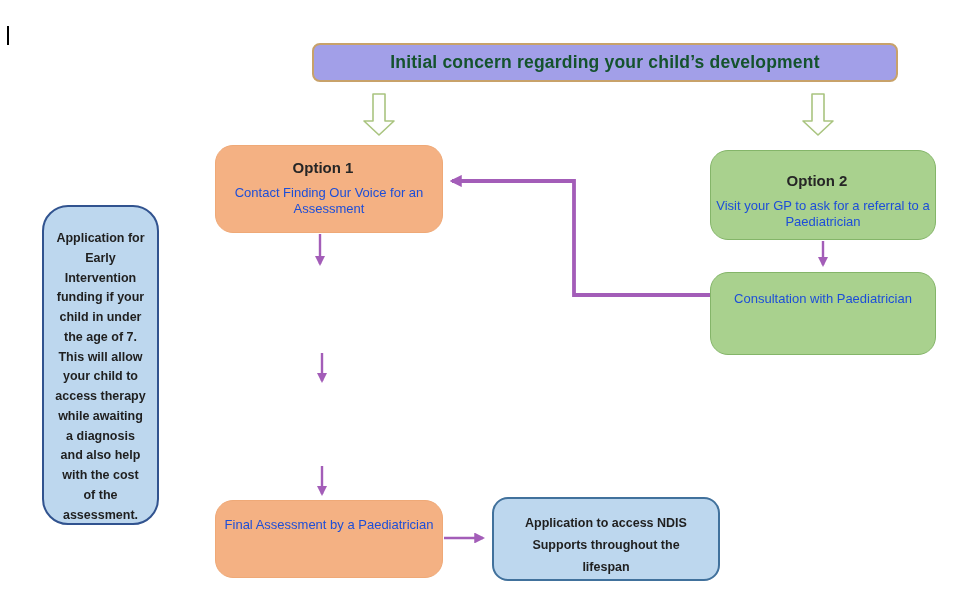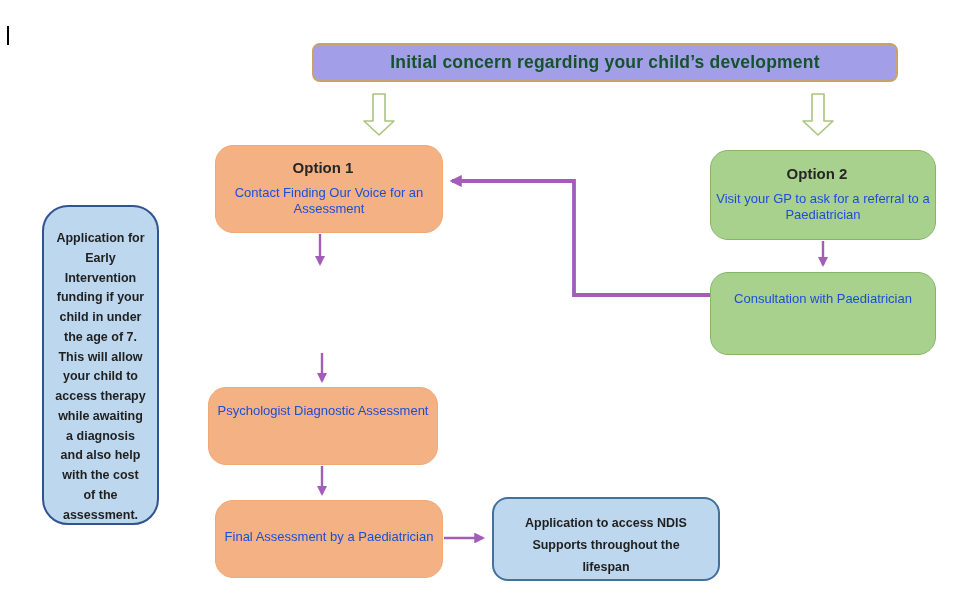--- a/index.html
+++ b/index.html
@@ -22,22 +22,22 @@
   .orange{background:#f4b183;border:1px solid #efa977;}
   .green{background:#a9d18e;border:1.5px solid #84b569;}
   .blue{background:#bdd7ee;border:2px solid #41719c;}
   .node .title{font-weight:bold;color:#262626;font-size:15px;margin:0 12px 9px 0;}
   .node .body{color:#1d4ed8;font-size:13px;line-height:1.25;margin:0;}
   .node .body-bold{color:#1f1f1f;font-size:12.5px;font-weight:bold;line-height:1.55;margin:0;}
   
   .option1{left:215px;top:145px;width:228px;height:88px;padding-top:13px;}
   .speech{left:208px;top:270px;width:230px;height:82px;padding-top:19px;}
   .psych{left:208px;top:387px;width:230px;height:78px;padding-top:15px;}
-  .final{left:215px;top:500px;width:228px;height:78px;padding-top:28px;}
-  .option2{left:710px;top:150px;width:226px;height:90px;padding-top:14px;}
+  .final{left:215px;top:500px;width:228px;height:78px;padding-top:16px;}
+  .option2{left:710px;top:150px;width:226px;height:90px;padding-top:21px;}
   .consult{left:710px;top:272px;width:226px;height:83px;padding-top:18px;}
   .ndis{left:492px;top:497px;width:228px;height:84px;border-radius:16px;padding:14px 14px 0 14px;}
   .ndis .body-bold{line-height:1.75;}
   .early{left:42px;top:205px;width:117px;height:320px;border-radius:26px;
          border:2px solid #31538f;padding:22px 11px 0 11px;}
   .early .body-bold{line-height:1.58;}
   
   .overlay{left:0;top:0;width:954px;height:604px;pointer-events:none;}
   .hollow-arrow{width:40px;height:44px;}
   .ha-left{left:359px;top:93px;}
@@ -77,23 +77,20 @@
     <line x1="823" y1="241" x2="823" y2="265" stroke="#a35db8" stroke-width="2.4" marker-end="url(#ah-s)"></line>
     <path d="M710 295 H574 V181 H452" fill="none" stroke="#a35db8" stroke-width="3.8" marker-end="url(#ah-b)"></path>
   </svg>
 
   <div class="abs node orange option1">
     <p class="title">Option 1</p>
     <p class="body">Contact Finding Our Voice for an Assessment</p>
   </div>
 
 
-  <div class="abs node orange psych">
-    <p class="body">Psychologist Diagnostic Assessment</p>
-  </div>
 
   <div class="abs node orange final">
     <p class="body">Final Assessment by a Paediatrician</p>
   </div>
 
   <div class="abs node green option2">
     <p class="title">Option 2</p>
     <p class="body">Visit your GP to ask for a referral to a Paediatrician</p>
   </div>
 

